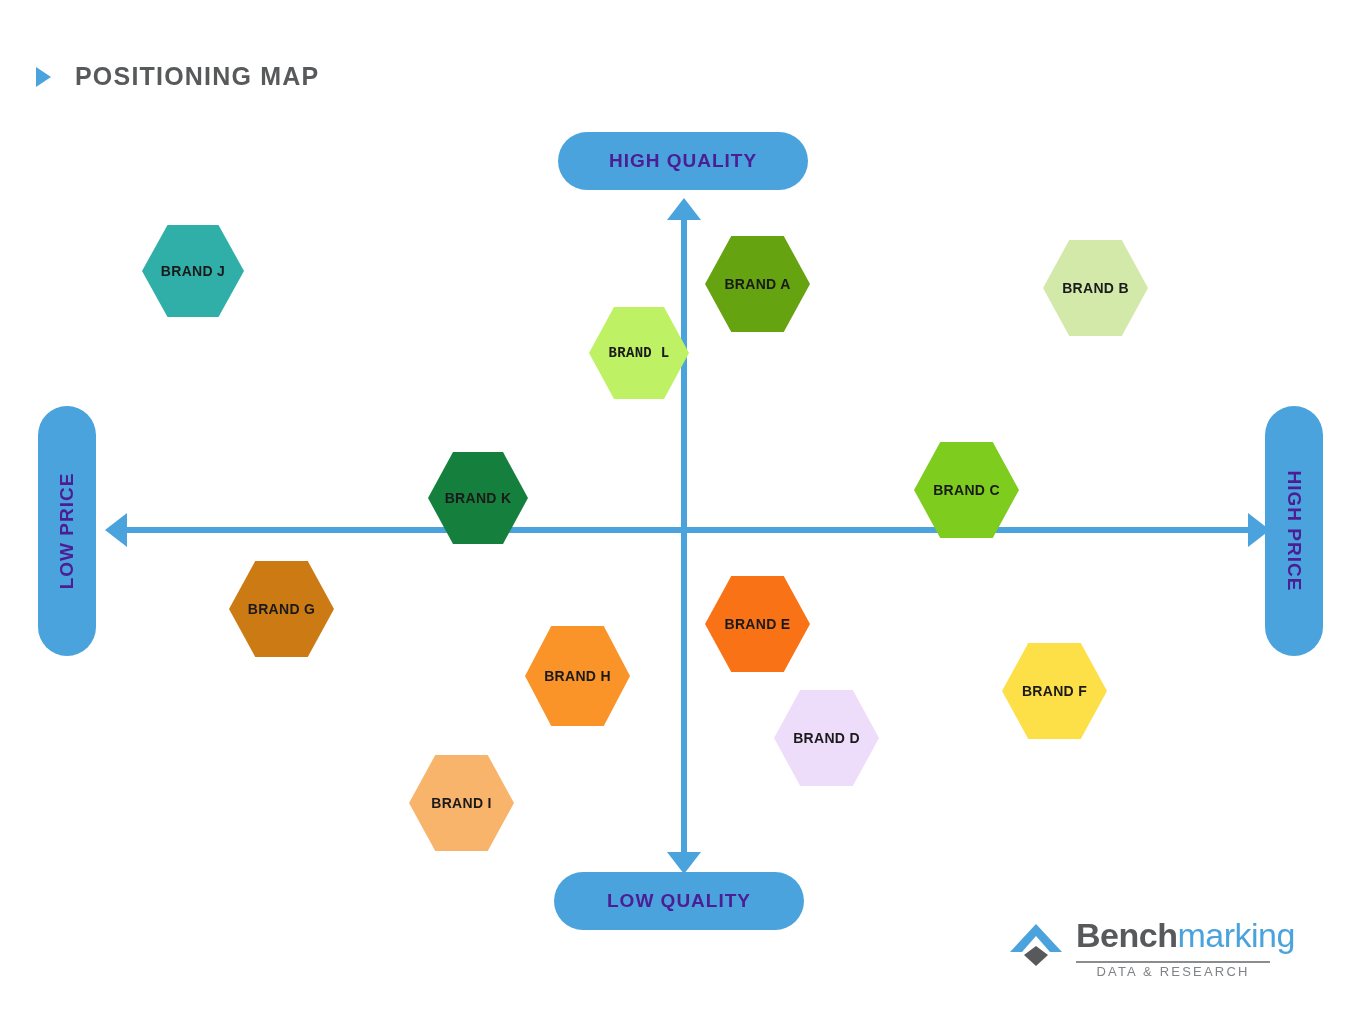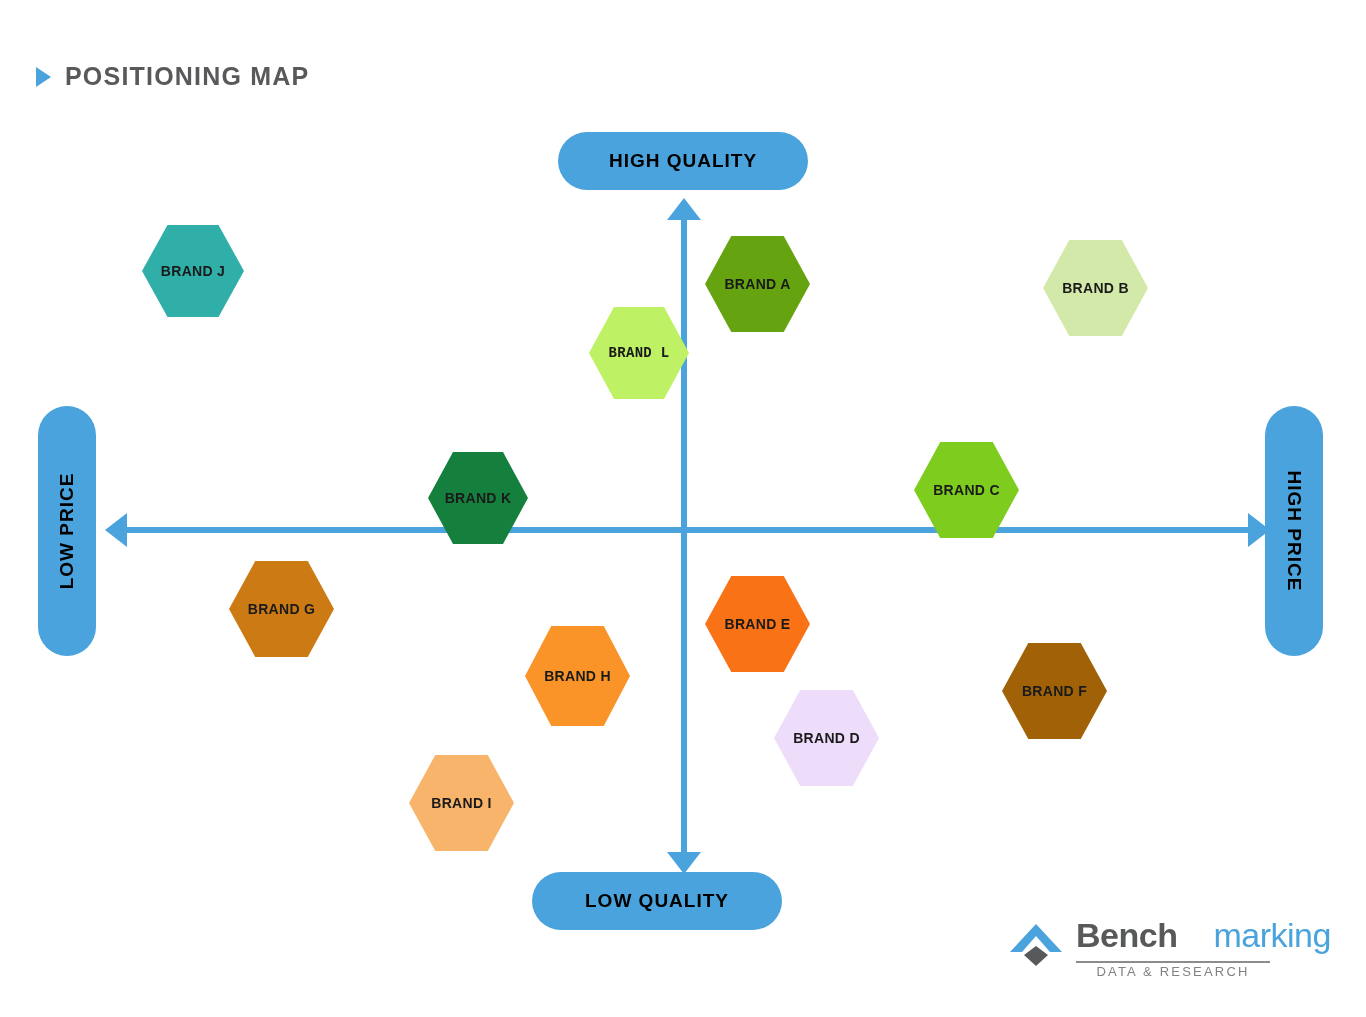--- a/index.html
+++ b/index.html
@@ -16,21 +16,21 @@
     font-family: "Liberation Sans", sans-serif;
   }
 
   
   #title-row {
     position: absolute;
     left: 36px;
     top: 62px;
     display: flex;
     align-items: center;
-    gap: 14px;
+    gap: 24px;
   }
   #title-bullet {
     width: 0;
     height: 0;
     border-left: 15px solid #4AA3DC;
     border-top: 10px solid transparent;
     border-bottom: 10px solid transparent;
   }
   #title-text {
     font-size: 25px;
@@ -90,42 +90,42 @@
     width: 0; height: 0;
     border-top: 17px solid transparent;
     border-bottom: 17px solid transparent;
     border-left: 22px solid #4AA3DC;
   }
 
   
   .pill {
     position: absolute;
     background: #4AA3DC;
-    color: #000000;
+    color: #4c1d95;
     font-weight: bold;
     display: flex;
     align-items: center;
     justify-content: center;
     letter-spacing: 1px;
   }
   .pill-h {
     width: 250px;
     height: 58px;
     border-radius: 29px;
     font-size: 19px;
   }
   .pill-v {
     width: 58px;
     height: 250px;
     border-radius: 29px;
     font-size: 19px;
   }
   .pill-v span { display: block; white-space: nowrap; }
   #pill-high-quality { left: 558px; top: 132px; }
-  #pill-low-quality  { left: 532px; top: 872px; }
+  #pill-low-quality  { left: 554px; top: 872px; }
   #pill-low-price    { left: 38px;  top: 406px; }
   #pill-low-price span { transform: rotate(-90deg); }
   #pill-high-price   { left: 1265px; top: 406px; }
   #pill-high-price span { transform: rotate(90deg); }
 
   
   .hex {
     position: absolute;
     display: flex;
     align-items: center;
@@ -159,21 +159,21 @@
   #logo-word {
     position: absolute;
     left: 68px;
     top: 0px;
     font-size: 34px;
     font-weight: bold;
     letter-spacing: -0.5px;
     white-space: nowrap;
   }
   .logo-bench { color: #58595B; }
-  .logo-marking { color: #4AA3DC; font-weight: normal; margin-left: 36px; }
+  .logo-marking { color: #4AA3DC; font-weight: normal; }
   #logo-rule {
     position: absolute;
     left: 68px;
     top: 45px;
     width: 194px;
     height: 2px;
     background: #8A8C8E;
   }
   #logo-sub {
     position: absolute;
@@ -226,21 +226,21 @@
       </div>
       <div class="hex" style="left: 914px; top: 442px; width: 105px; height: 96px; background: rgb(125, 204, 30);">
         <span class="hex-label">BRAND C</span>
       </div>
       <div class="hex" style="left: 774px; top: 690px; width: 105px; height: 96px; background: rgb(237, 220, 250);">
         <span class="hex-label">BRAND D</span>
       </div>
       <div class="hex" style="left: 705px; top: 576px; width: 105px; height: 96px; background: #f97316;">
         <span class="hex-label">BRAND E</span>
       </div>
-      <div class="hex" style="left: 1002px; top: 643px; width: 105px; height: 96px; background: #a16207;">
+      <div class="hex" style="left: 1002px; top: 643px; width: 105px; height: 96px; background: #fde047;">
         <span class="hex-label">BRAND F</span>
       </div>
       <div class="hex" style="left: 229px; top: 561px; width: 105px; height: 96px; background: rgb(204, 122, 20);">
         <span class="hex-label">BRAND G</span>
       </div>
       <div class="hex" style="left: 525px; top: 626px; width: 105px; height: 100px; background: rgb(250, 147, 40);">
         <span class="hex-label">BRAND H</span>
       </div>
       <div class="hex" style="left: 409px; top: 755px; width: 105px; height: 96px; background: rgb(248, 180, 107);">
         <span class="hex-label">BRAND I</span>

